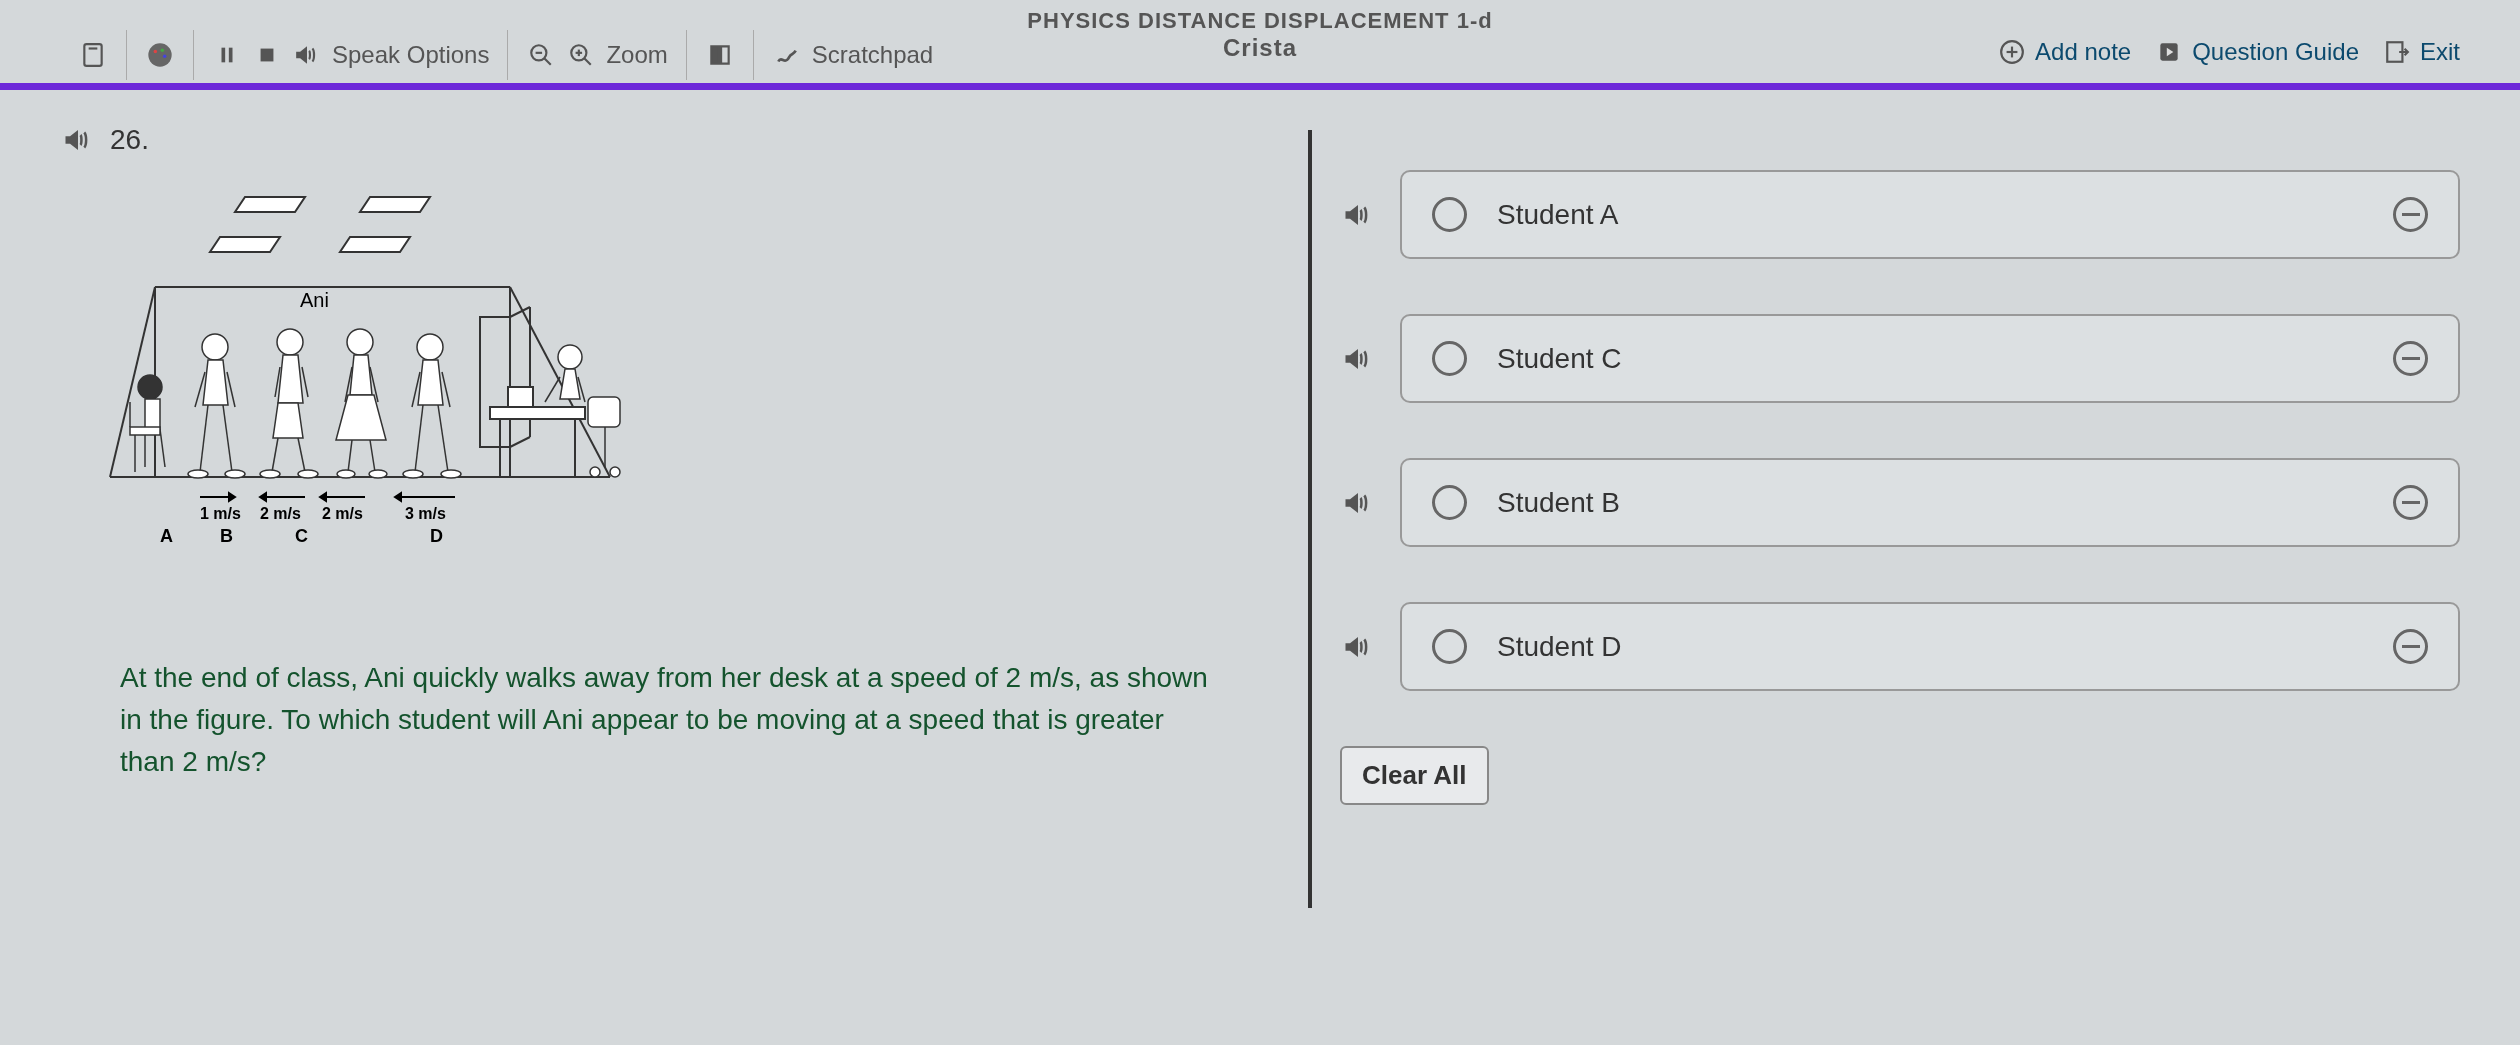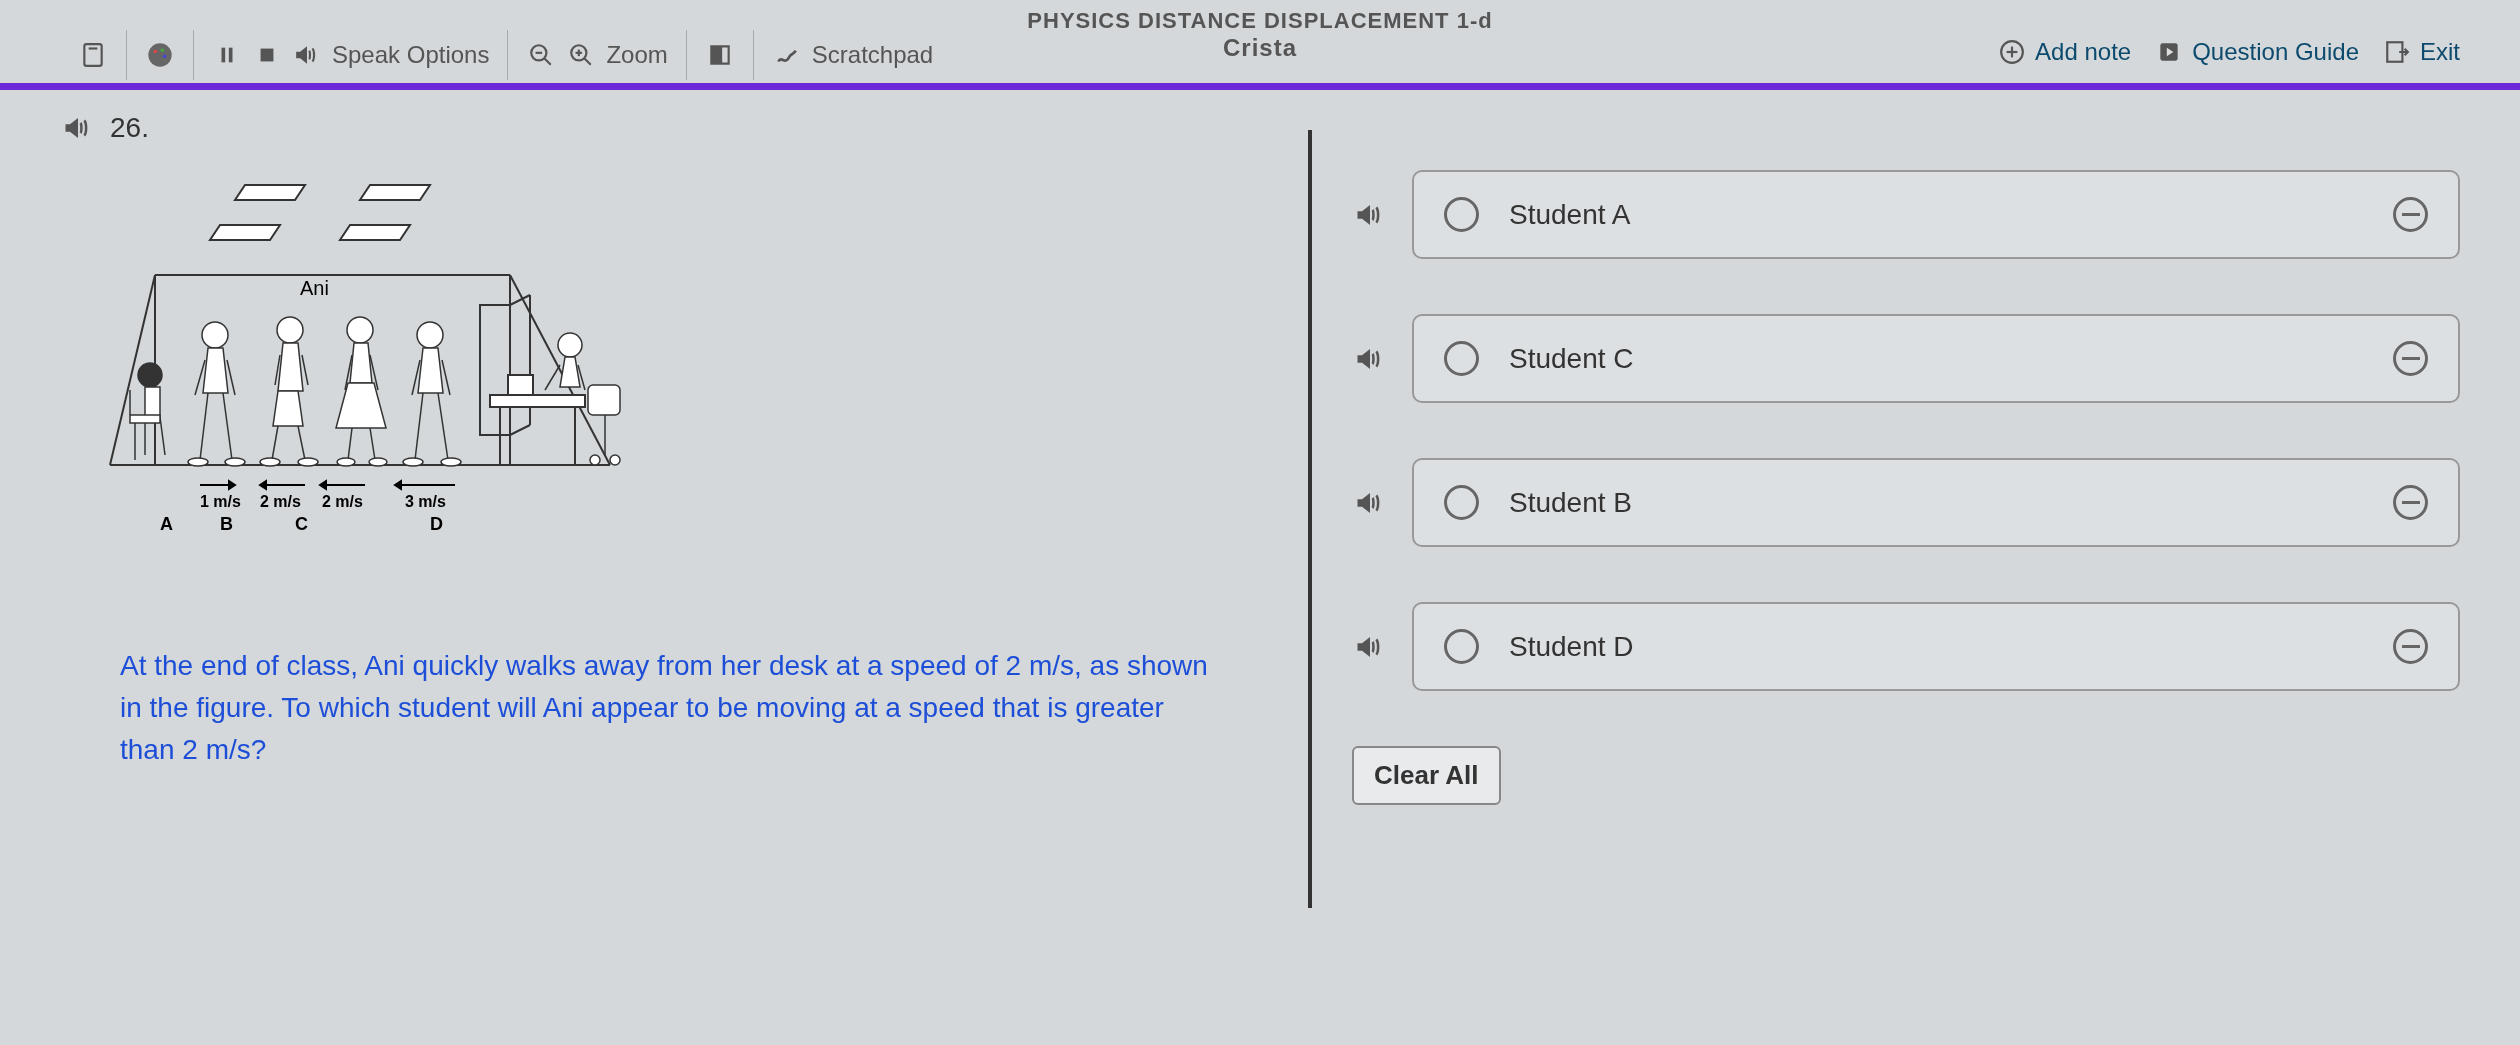--- a/index.html
+++ b/index.html
@@ -78,20 +78,21 @@
       font-weight: 500;
     }
     .content {
       display: flex;
       padding: 20px 60px;
       height: calc(100% - 90px);
     }
     .question-area {
       flex: 0 0 52%;
       padding-right: 30px;
+      margin-top: 12px;
     }
     .question-number-row {
       display: flex;
       align-items: center;
       gap: 15px;
       margin-bottom: 20px;
     }
     .question-number {
       color: #333;
       font-size: 28px;
@@ -99,34 +100,34 @@
     }
     .question-image {
       display: flex;
       margin: 20px 0 60px 0;
     }
     .classroom-svg {
       width: 600px;
       height: 420px;
     }
     .question-text {
-      color: #1d4ed8;
+      color: #14532d;
       font-size: 28px;
       line-height: 1.5;
       padding: 0 60px;
     }
     .divider {
       width: 4px;
       background: #333;
       height: 85%;
       margin-top: 20px;
     }
     .answers-area {
       flex: 1;
-      padding-left: 40px;
+      padding-left: 28px;
       padding-top: 60px;
     }
     .answer-option {
       display: flex;
       align-items: center;
       gap: 25px;
       margin-bottom: 55px;
     }
     .speak-icon-small {
       width: 35px;

